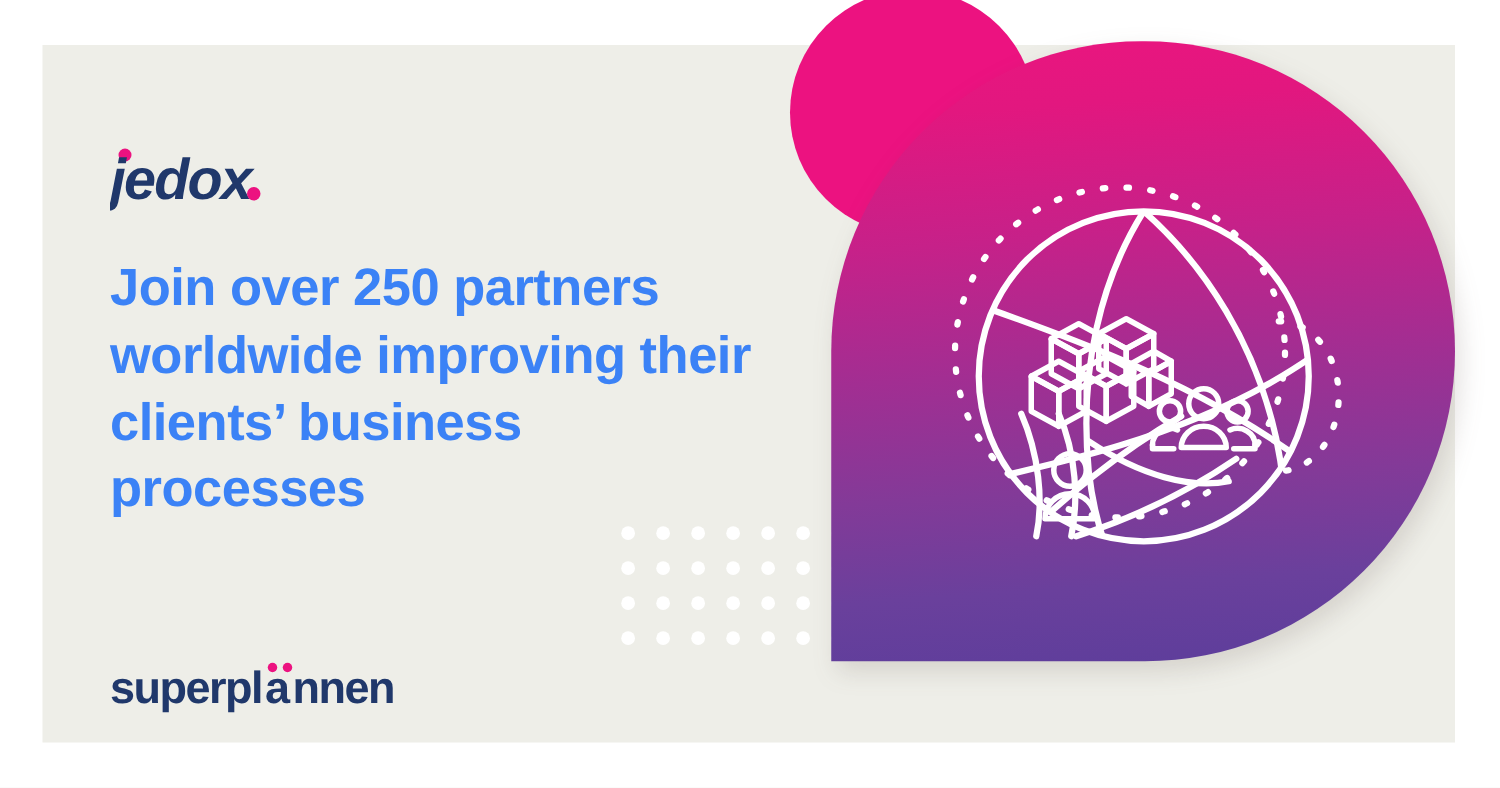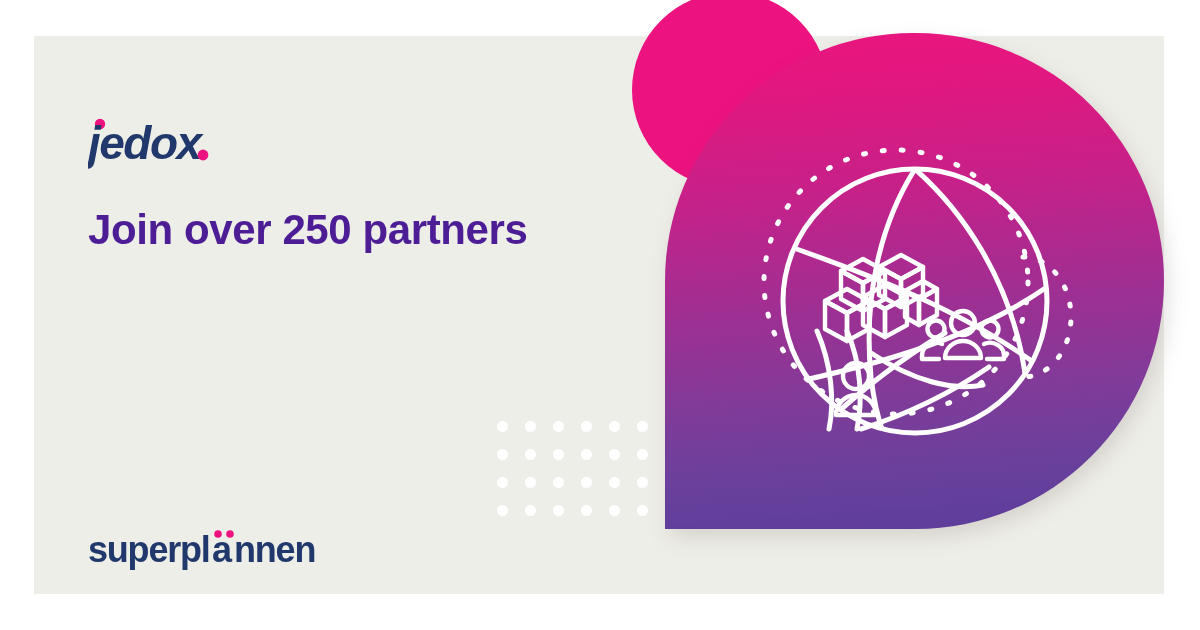--- a/index.html
+++ b/index.html
@@ -111,21 +111,21 @@
     z-index: 6;
   }
 
   
   .headline {
     position: absolute;
     left: 88px;
     top: 203px;
     width: 530px;
     z-index: 6;
-    color: #4c1d95;
+    color: #3b82f6;
     font-family: "Liberation Sans", sans-serif;
     font-size: 42px;
     line-height: 1.28;
     font-weight: bold;
     letter-spacing: -0.4px;
     margin: 0;
   }
 
   
   .partner-logo {
@@ -257,21 +257,22 @@
 
     <circle cx="12" cy="12" r="5.2" fill="#ec1280"></circle>
 
     <text x="0" y="47" font-family="Liberation Sans, sans-serif" font-size="46" font-weight="bold" font-style="italic" letter-spacing="-1.5" fill="#20386b">jedox</text>
 
     <circle cx="115" cy="43" r="5.4" fill="#ec1280"></circle>
   </svg>
 
   <h1 class="headline">
     <span>Join over 250 partners</span><br>
-    <br>
+    <span>worldwide improving their</span><br>
+    <span>clients’ business processes</span>
   </h1>
 
   <svg class="partner-logo" viewBox="0 0 250 48">
     <text x="0" y="36" font-family="Liberation Sans, sans-serif" font-size="36" font-weight="bold" letter-spacing="-1.2" fill="#20386b">superpl</text>
     <text x="124" y="36" font-family="Liberation Sans, sans-serif" font-size="36" font-weight="bold" letter-spacing="-1.2" fill="#20386b">a</text>
     <circle cx="130" cy="8" r="3.8" fill="#ec1280"></circle>
     <circle cx="142" cy="8" r="3.8" fill="#ec1280"></circle>
     <text x="146" y="36" font-family="Liberation Sans, sans-serif" font-size="36" font-weight="bold" letter-spacing="-1.2" fill="#20386b">nnen</text>
   </svg>
 

